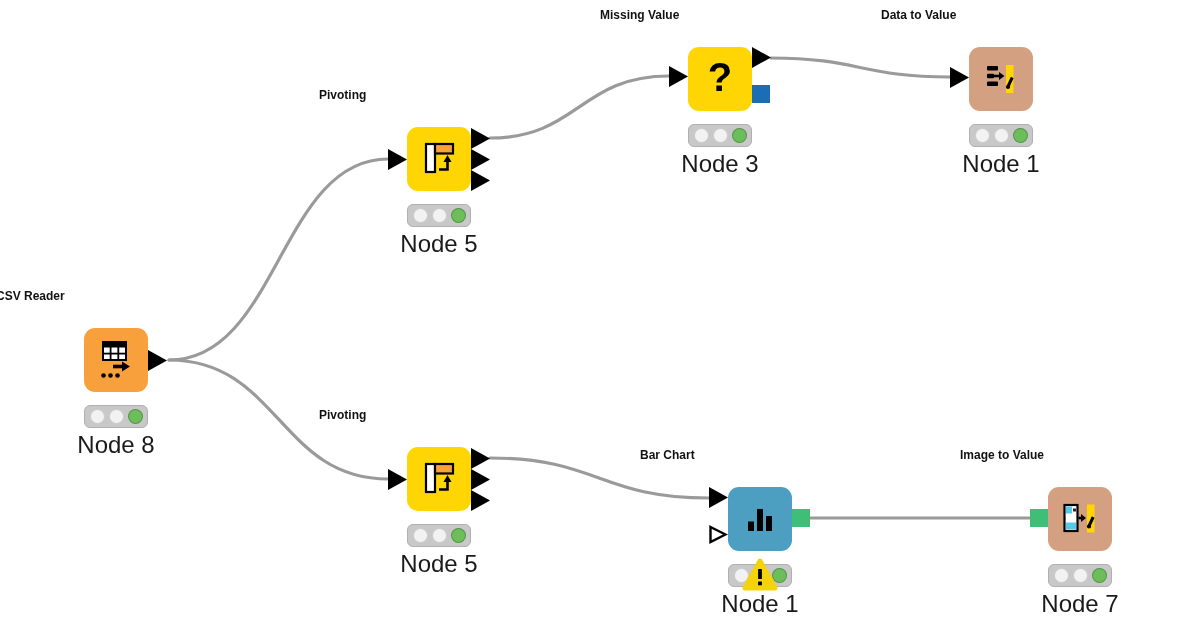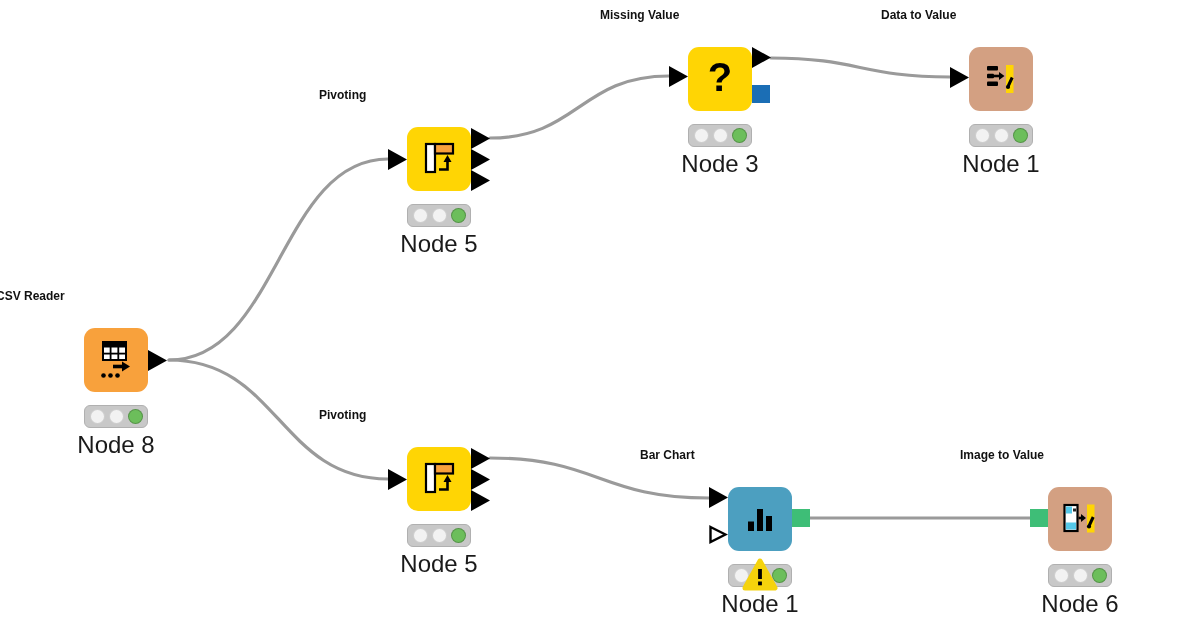--- a/index.html
+++ b/index.html
@@ -241,16 +241,16 @@
         <line x1="30" y1="28" x2="34.2" y2="19" stroke="#000" stroke-width="3"></line>
         <circle cx="30" cy="28.5" r="2.1" fill="#000"></circle>
       </svg>
     </div>
     <div class="port port-sq image" style="left:-18px;top:22px"></div>
     <div class="traffic-light">
       <span class="tl-dot"></span>
       <span class="tl-dot"></span>
       <span class="tl-dot green"></span>
     </div>
-    <div class="node-label">Node 6</div>
+    <div class="node-label">Node 7</div>
   </div>
 
 </div>
 
 </body></html>

